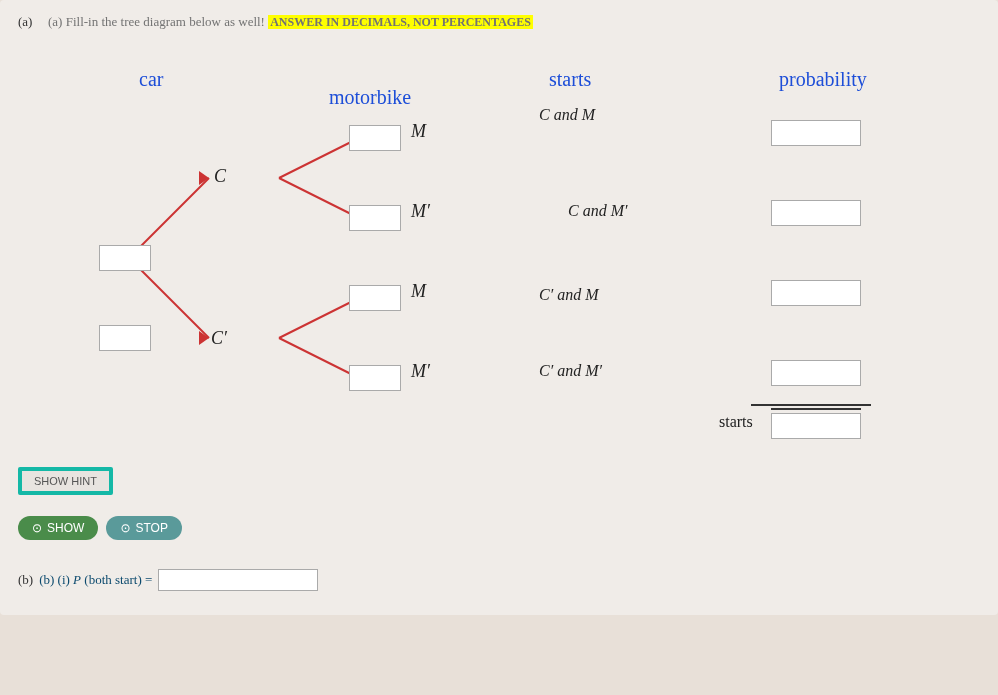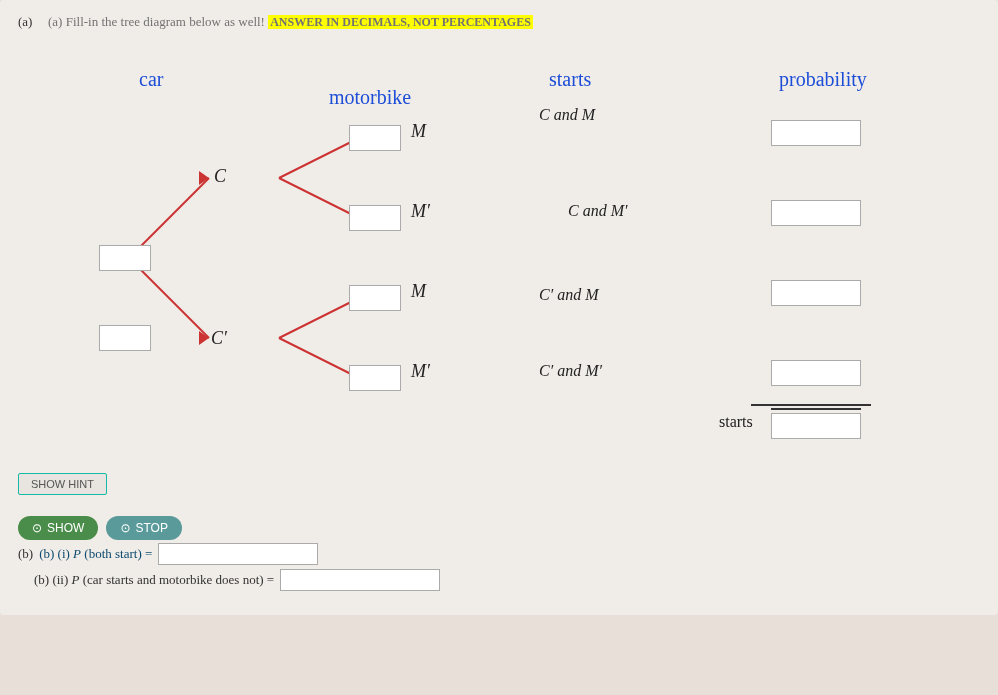--- a/index.html
+++ b/index.html
@@ -93,21 +93,21 @@
 
     
     .outcome-text {
       position: absolute;
       font-size: 16px;
       color: #222;
       font-style: italic;
     }
     .hint-btn {
       display: inline-block;
-      border: 1px solid #14b8a6;
+      border: 4px solid #14b8a6;
       background: #e8e4e0;
       padding: 4px 12px;
       font-size: 11px;
       color: #555;
       border-radius: 2px;
       cursor: pointer;
       margin-bottom: 10px;
     }
     .play-btn {
       display: flex;
@@ -251,21 +251,15 @@
   </div>
 
   <div style="position:absolute; bottom:20px; left:18px;">
     <div class="part-b-row">
       <span class="part-b">(b)</span>
       <span class="part-b" style="font-size:13px; color:#0c4a6e;">
         (b) (i) <span style="font-style:italic;">P</span> (both start) =
       </span>
       <input class="answer-input" type="text" style="">
     </div>
-    <div class="part-b-row">
-      <span class="part-b" style="font-size:13px; color:#333; margin-left: 16px;">
-        (b) (ii) <span style="font-style:italic;">P</span> (car starts and motorbike does not) =
-      </span>
-      <input class="answer-input" type="text" style="">
-    </div>
   </div>
 
 </div>
 
 </body></html>

